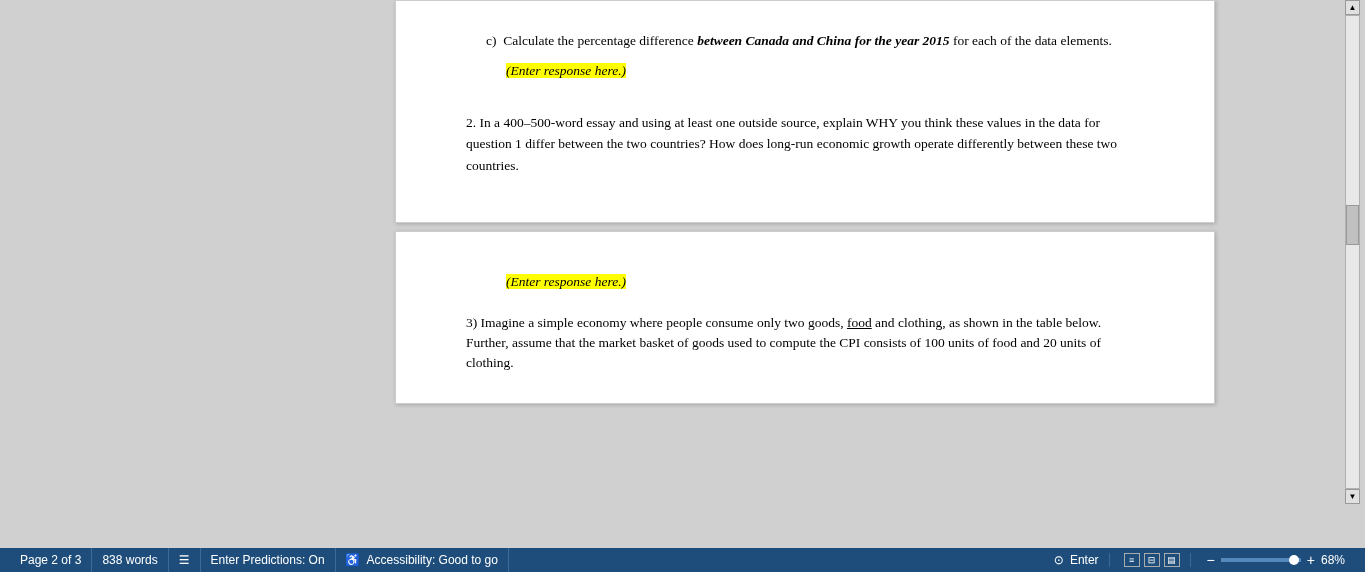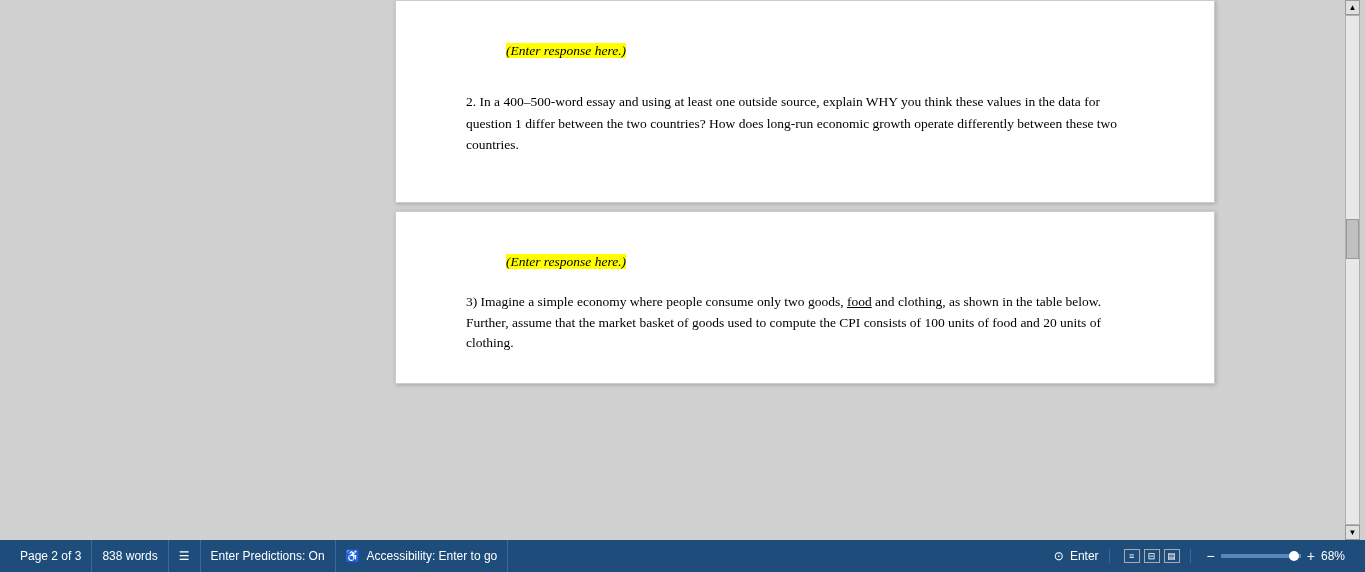--- a/index.html
+++ b/index.html
@@ -141,30 +141,31 @@
     .page-number-right {
       font-size: 13px;
       color: #555;
     }
 
     .new-question {
       margin-top: 15px;
     }
 
     .status-bar {
-      height: 32px;
+      height: 24px;
       background-color: #1e4d7b;
       display: flex;
       align-items: center;
       padding: 0 10px;
       color: #ffffff;
       font-size: 12px;
       font-family: "Segoe UI", Arial, sans-serif;
       gap: 0;
       flex-shrink: 0;
+      margin-top: 44px;
     }
 
     .status-section {
       display: flex;
       align-items: center;
       gap: 6px;
       padding: 0 10px;
       border-right: 1px solid #3a6a9b;
       height: 100%;
     }
@@ -230,20 +231,21 @@
   </style>
 </head>
 <body>
 
 <div class="main-area">
   <div class="left-gutter"></div>
 
   <div class="content-area">
 
     <div class="page-document">
+      <div class="sub-question"><span>c)</span>&nbsp;&nbsp;<span>Calculate the percentage difference </span><span style="font-weight:bold; font-style:italic;">between Canada and China for the year 2015</span><span> for each of the data elements.</span></div>
 
       <div class="response-box">
         <span class="highlight-yellow">(Enter response here.)</span>
       </div>
 
       <div style="margin-top: 30px;" class="essay-question">
         <span>2. In a 400–500-word essay and using at least one outside source, explain WHY you think these values in the data for question 1 differ between the two countries? How does long-run economic growth operate differently between these two countries.</span>
       </div>
     </div>
 
@@ -277,21 +279,21 @@
     <span>838 words</span>
   </div>
   <div class="status-section">
     <span>☰</span>
   </div>
   <div class="status-section">
     <span>Enter Predictions: On</span>
   </div>
   <div class="status-section">
     <span>♿</span>
-    <span>Accessibility: Enter to go</span>
+    <span>Accessibility: Good to go</span>
   </div>
 
   <div class="status-section-right">
     <div class="status-section">
       <span>⊙</span>
       <span>Enter</span>
     </div>
     <div class="status-section view-icons">
       <div class="view-icon">≡</div>
       <div class="view-icon">⊟</div>

